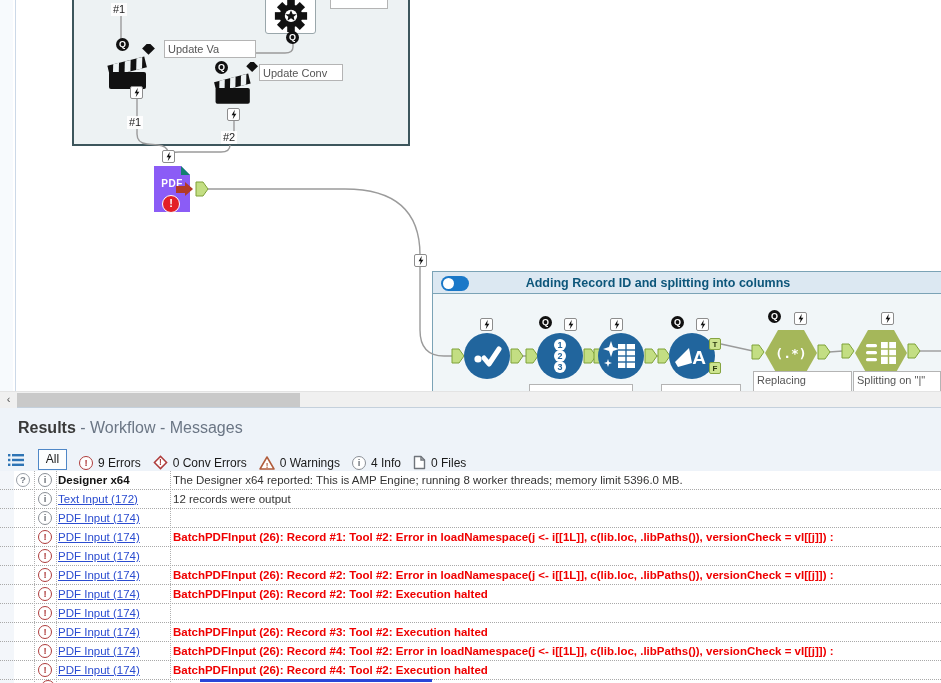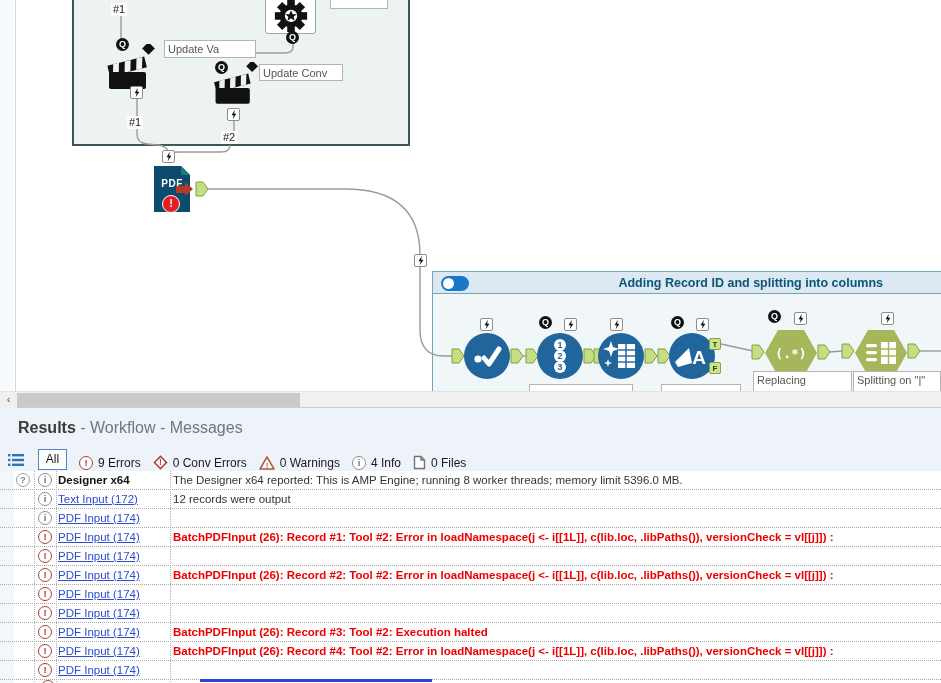--- a/index.html
+++ b/index.html
@@ -11,21 +11,21 @@
   #canvas { position:absolute; left:0; top:0; width:941px; height:391px; background:#fff; overflow:hidden; }
   .left-strip { position:absolute; left:0; top:0; width:13px; height:391px; background:#f7fafd; }
   .left-line  { position:absolute; left:15px; top:0; width:1px; height:391px; background:#ccd9e8; }
 
   .container1 { position:absolute; left:72px; top:-8px; width:338px; height:154px;
     background:#edf2f3; border:2px solid #3d565c; }
   .container2 { position:absolute; left:432px; top:271px; width:520px; height:132px;
     background:#f1f6f8; border:1.5px solid #7fa3b600; border:1.5px solid #7ba3b6; }
   .container2 .c2-header { position:absolute; left:0; top:0; width:100%; height:22px;
     background:#dce8f2; border-bottom:1.5px solid #7ba3b6; }
-  .c2-title { position:absolute; left:0; top:4px; width:450px; text-align:right;
+  .c2-title { position:absolute; left:0; top:4px; width:450px; text-align:center;
     font-size:12.5px; font-weight:bold; color:#0d567a; }
   .toggle { position:absolute; left:8px; top:3.5px; width:28px; height:15px; border-radius:8px;
     background:#1a78c8; }
   .toggle .knob { position:absolute; left:2px; top:2px; width:11px; height:11px; border-radius:50%; background:#fff; }
 
   svg.wires { position:absolute; left:0; top:0; width:941px; height:391px; pointer-events:none; }
 
   .chip { position:absolute; font-size:11px; color:#222; background:#ffffffd8; padding:0 2px; line-height:13px; }
   .annotation { position:absolute; background:#fff; border:1px solid #b4b4b4; color:#555;
     font-size:11px; line-height:16px; padding:0 3px; overflow:hidden; white-space:nowrap; }
@@ -38,21 +38,21 @@
     border-radius:2px; color:#2d3a10; font-size:8px; font-weight:bold; text-align:center; line-height:11px; }
 
   .tool-circle { position:absolute; width:46px; height:46px; border-radius:50%; background:#21659d; }
   .hexagon { position:absolute; width:52px; height:46px; background:#a5b75a;
     clip-path:polygon(25% 0,75% 0,100% 50%,75% 100%,25% 100%,0 50%); display:flex; align-items:center; justify-content:center; }
   .hexagon .hx-label { color:#fff; font-weight:bold; font-size:13px; font-family:"DejaVu Sans Mono",monospace; }
 
   .gear-card { position:absolute; left:265px; top:-6px; width:51px; height:40px; background:#fff;
     border:1px solid #9aa7ab; border-radius:3px; display:flex; align-items:flex-end; justify-content:center; }
 
-  .pdf-tool { position:absolute; left:154px; top:166px; width:36px; height:46px; background:#0c4a6e; }
+  .pdf-tool { position:absolute; left:154px; top:166px; width:36px; height:46px; background:#8b5cf6; }
   .pdf-fold-w { position:absolute; right:0; top:0; width:0; height:0; border-left:9px solid transparent; border-top:9px solid #fff; }
   .pdf-fold-d { position:absolute; right:0; top:0; width:0; height:0; border-right:9px solid transparent; border-bottom:9px solid #13806f; transform:translateY(0); }
   .pdf-label { position:absolute; left:0; top:12px; width:100%; text-align:center; color:#fff; font-size:10px; font-weight:bold; letter-spacing:.5px; }
   .pdf-arrow-shaft { position:absolute; left:22px; top:186px; width:9px; height:7px; background:#b23a26; }
   .pdf-arrow-head  { position:absolute; left:31px; top:182px; width:0; height:0;
     border-top:7px solid transparent; border-bottom:7px solid transparent; border-left:8px solid #b23a26; }
   .error-badge { position:absolute; left:162px; top:195px; width:18px; height:18px; border-radius:50%;
     background:#e31f26; border:1.5px solid #fff; color:#fff; font-weight:bold; font-size:11px; text-align:center; line-height:15px; }
 
   
@@ -438,20 +438,21 @@
           </div>
         <div class="cell-tool"><span class="tool-link">PDF Input (174)</span></div>
         <div class="cell-msg">BatchPDFInput (26): Record #2: Tool #2: Error in loadNamespace(j &lt;- i[[1L]], c(lib.loc, .libPaths()), versionCheck = vI[[j]]) :</div>
       </div>
       <div class="msg-row error">
         <div class="cell-help"></div>
         <div class="cell-icon">
             <span class="ci err">!</span>
           </div>
         <div class="cell-tool"><span class="tool-link">PDF Input (174)</span></div>
+        <div class="cell-msg">BatchPDFInput (26): Record #2: Tool #2: Execution halted</div>
       </div>
       <div class="msg-row error">
         <div class="cell-help"></div>
         <div class="cell-icon">
             <span class="ci err">!</span>
           </div>
         <div class="cell-tool"><span class="tool-link">PDF Input (174)</span></div>
       </div>
       <div class="msg-row error">
         <div class="cell-help"></div>
@@ -468,20 +469,21 @@
           </div>
         <div class="cell-tool"><span class="tool-link">PDF Input (174)</span></div>
         <div class="cell-msg">BatchPDFInput (26): Record #4: Tool #2: Error in loadNamespace(j &lt;- i[[1L]], c(lib.loc, .libPaths()), versionCheck = vI[[j]]) :</div>
       </div>
       <div class="msg-row error">
         <div class="cell-help"></div>
         <div class="cell-icon">
             <span class="ci err">!</span>
           </div>
         <div class="cell-tool"><span class="tool-link">PDF Input (174)</span></div>
+        <div class="cell-msg">BatchPDFInput (26): Record #4: Tool #2: Execution halted</div>
       </div>
     </div>
 
     <div class="vline" style="left:34px;"></div>
     <div class="vline" style="left:56px;"></div>
     <div class="vline" style="left:170px;"></div>
 
     <div class="partial-icon"></div>
     <div class="partial-blue"></div>
   </div>

